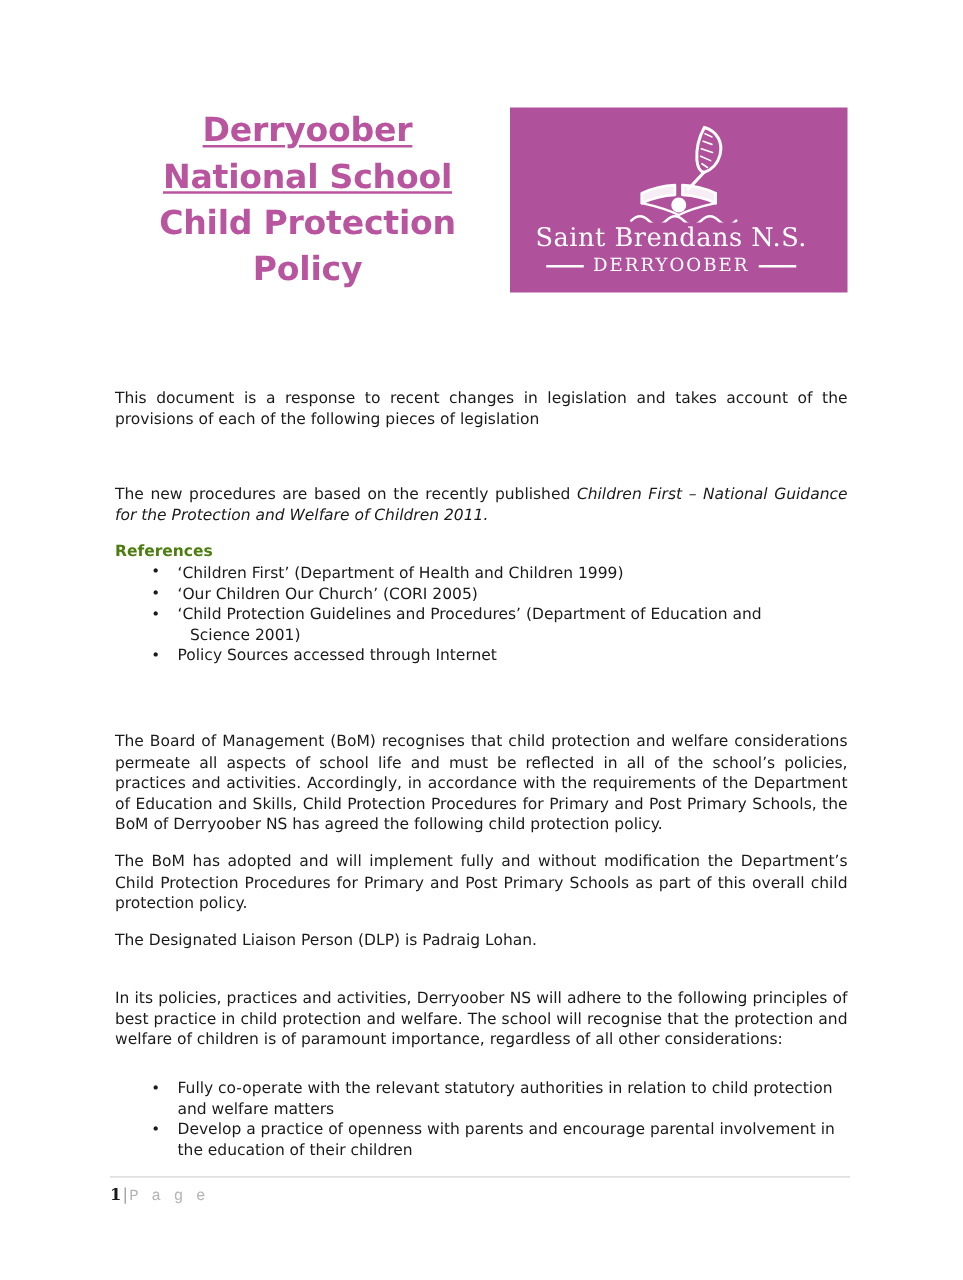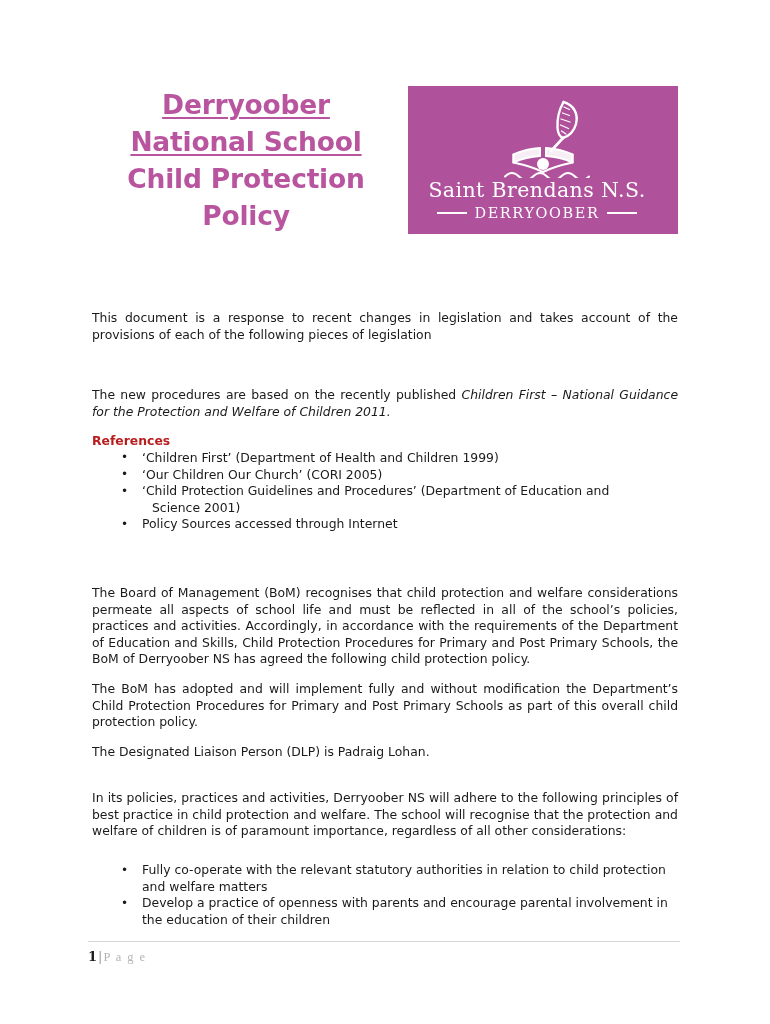--- a/index.html
+++ b/index.html
@@ -130,21 +130,21 @@
 
   .spacer-sm { height: 13px; }
   .spacer-md { height: 22px; }
   .spacer-lg { height: 30px; }
 
   .section-head {
     margin: 0;
     font-size: 12.4px;
     line-height: 16.6px;
     font-weight: bold;
-    color: #b91c1c;
+    color: #4d7c0f;
   }
 
   ul.bullets {
     margin: 0;
     padding: 0;
     list-style: none;
   }
   ul.bullets li {
     position: relative;
     padding-left: 50px;
@@ -197,21 +197,21 @@
     font-size: 13px;
     color: #1a1a1a;
   }
   .footer-bar {
     font-family: "DejaVu Serif", serif;
     font-size: 13px;
     color: #9b9b9b;
     margin: 0 1px;
   }
   .footer-page {
-    font-family: Liberation Serif, serif;
+    font-family: Liberation Mono, monospace;
     font-size: 12.5px;
     color: #b4b4b4;
     letter-spacing: 1.4px;
   }
 </style>
 </head>
 <body>
 
 <div class="page">
 

